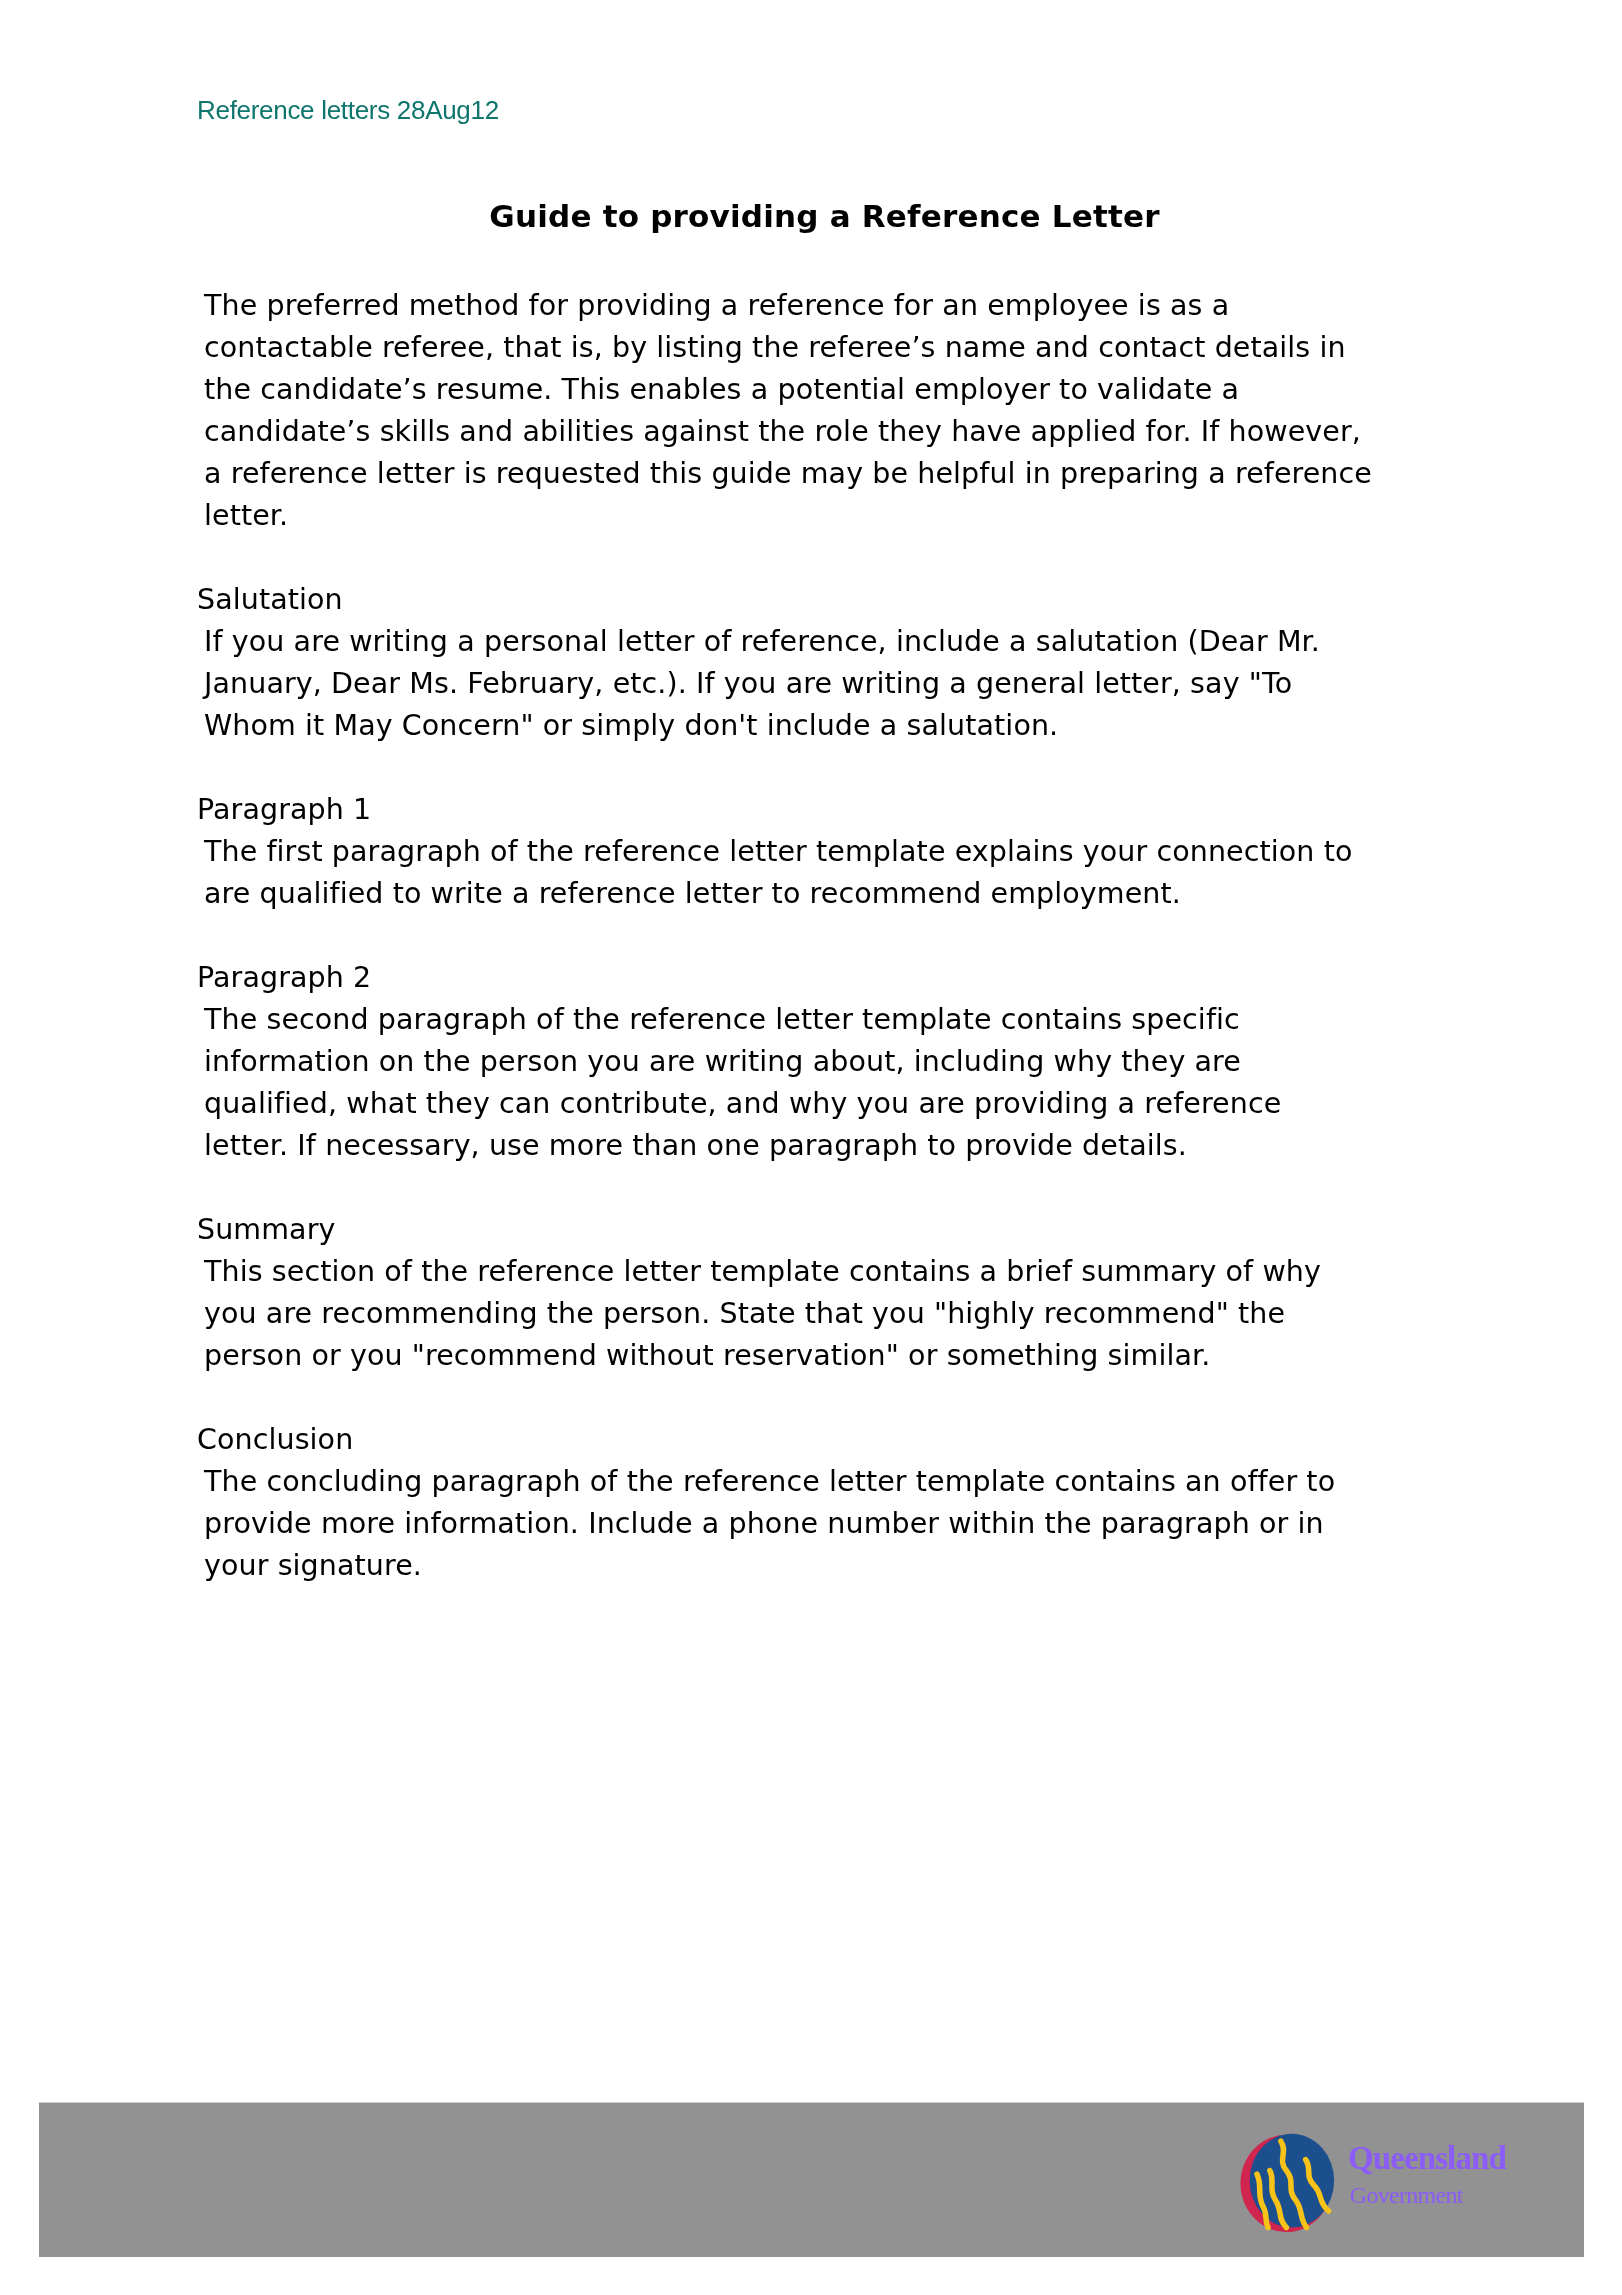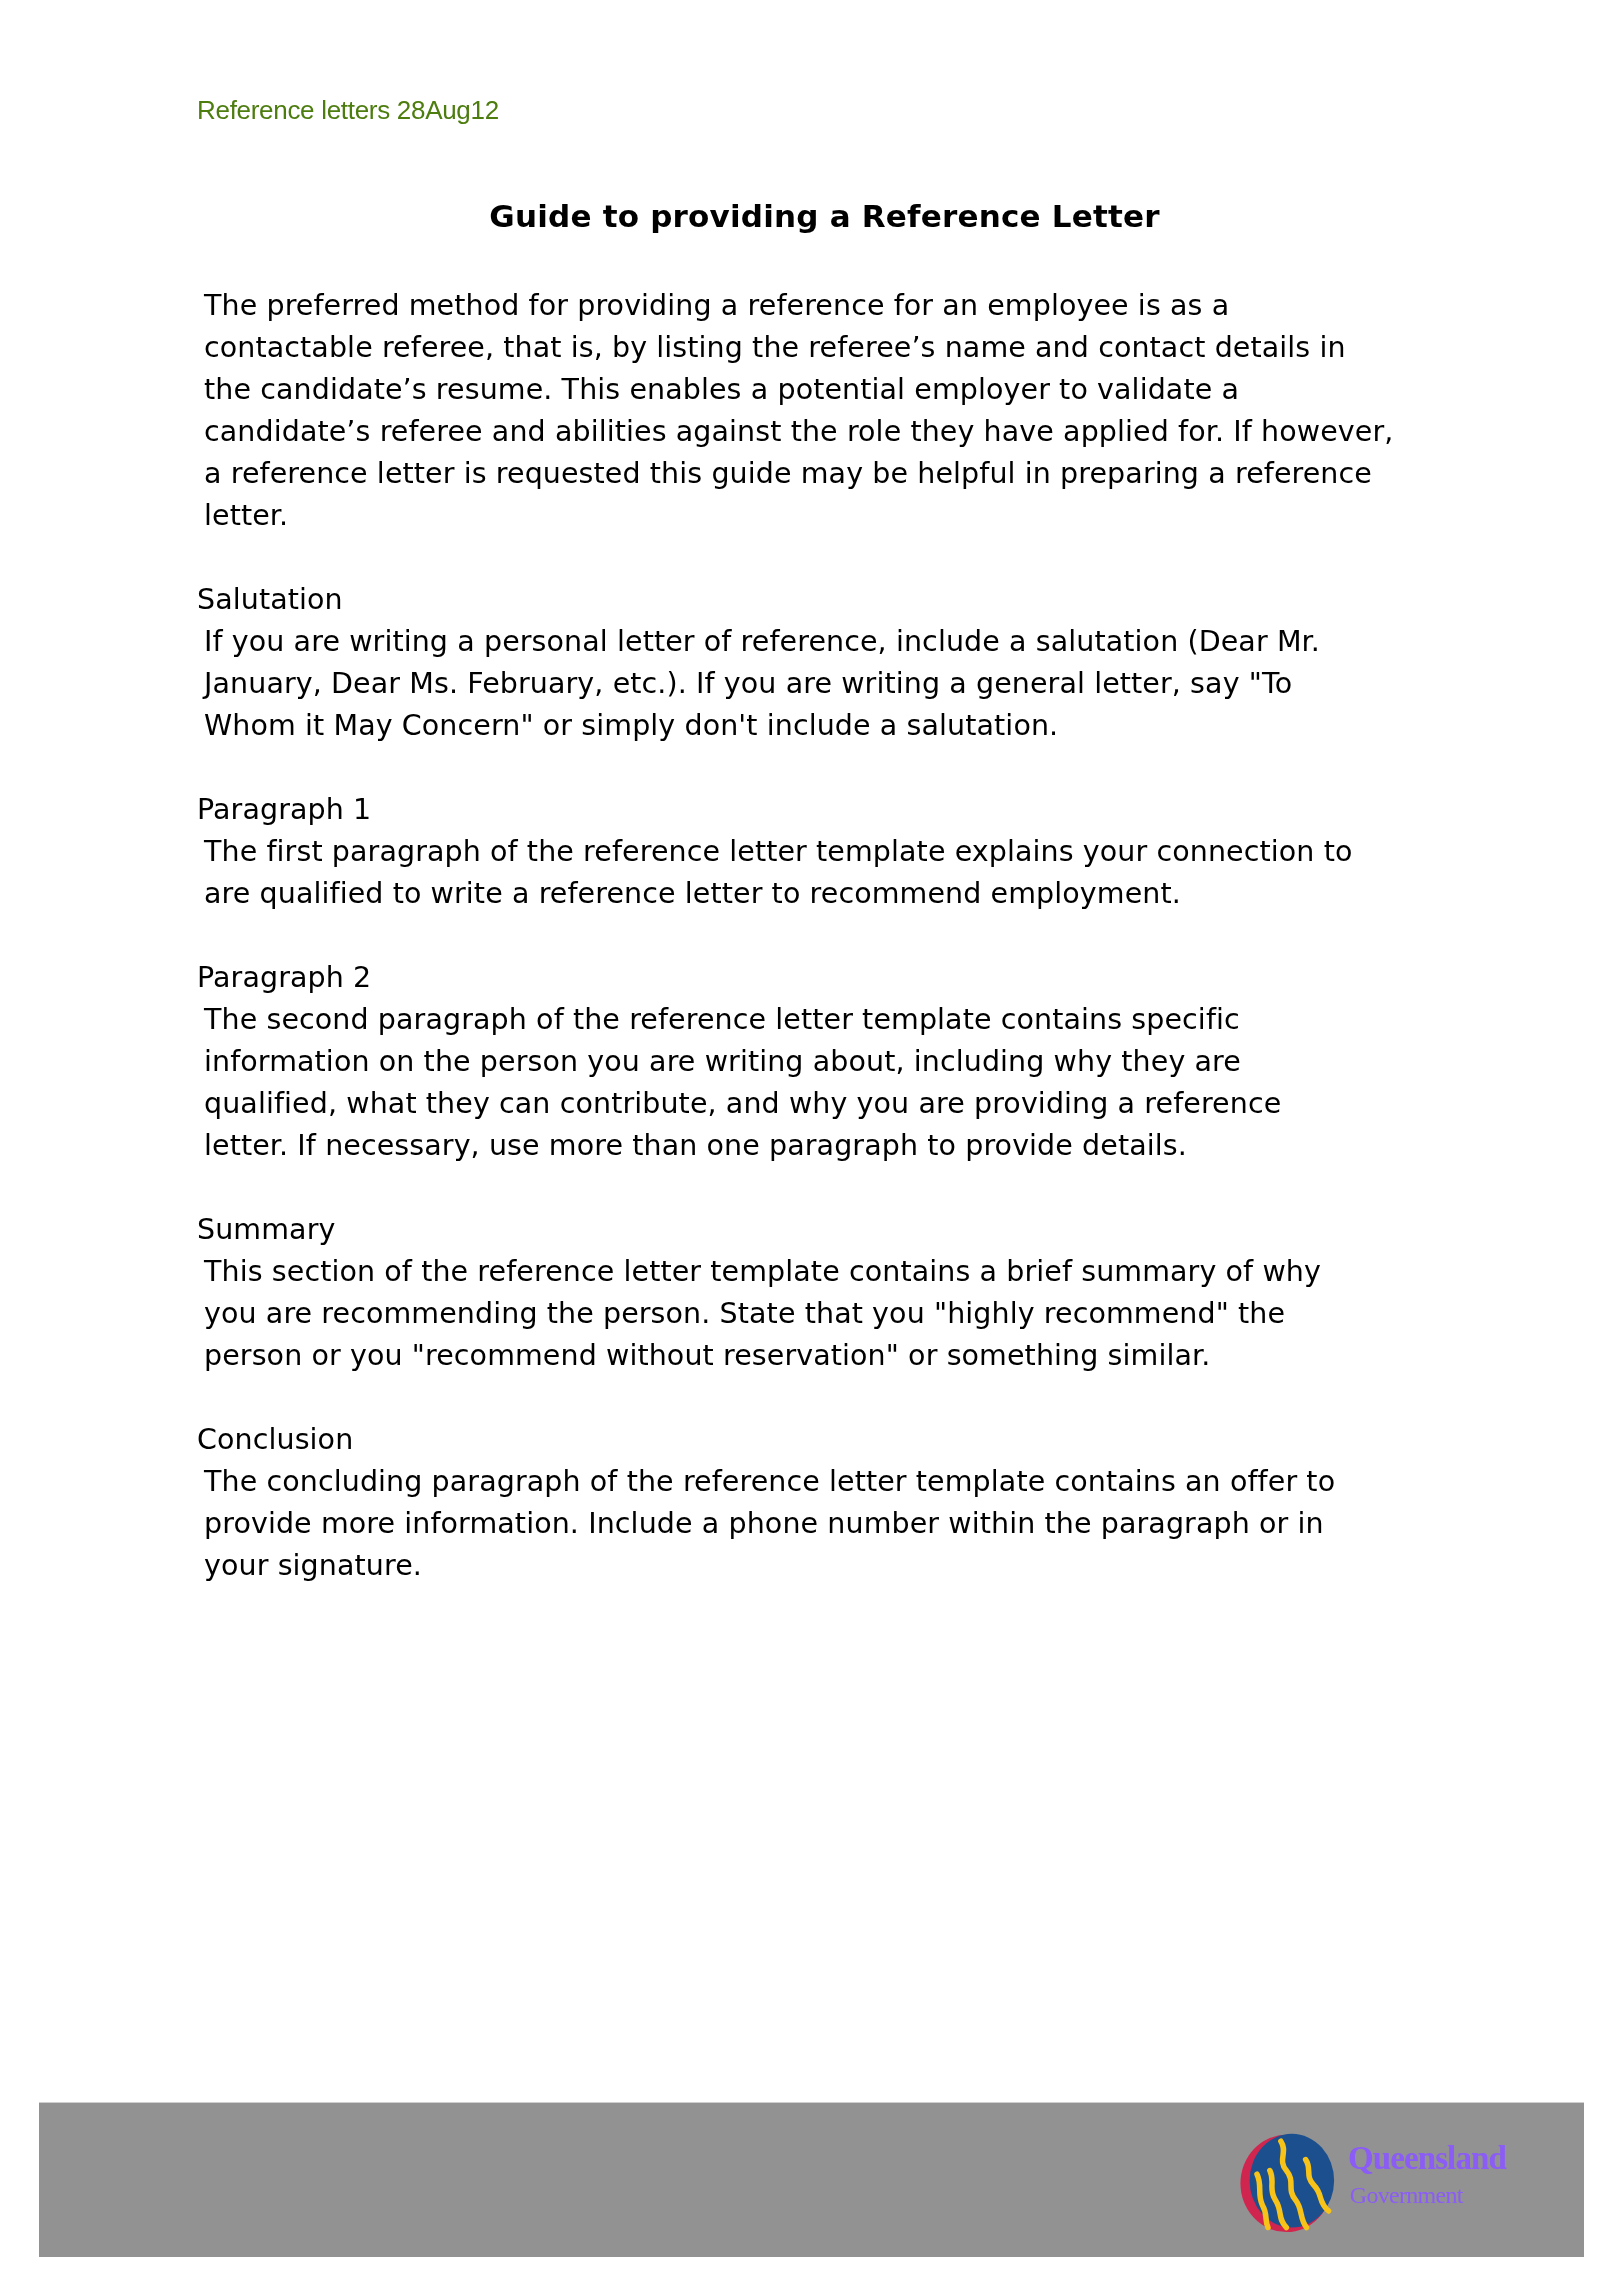--- a/index.html
+++ b/index.html
@@ -14,21 +14,21 @@
       overflow: hidden;
       color: #000000;
     }
     .page-header {
       position: absolute;
       left: 197px;
       top: 95px;
       font-family: "Liberation Sans", sans-serif;
       font-size: 26px;
       line-height: 31px;
-      color: #4d7c0f;
+      color: #0f766e;
       letter-spacing: -0.3px;
       text-align: center;
     }
     .doc-title {
       position: absolute;
       left: 0;
       width: 1623px;
       top: 196px;
       text-align: center;
       font-family: "DejaVu Sans", sans-serif;
@@ -119,21 +119,21 @@
 <div class="page-header">Reference letters 28Aug12</div>
 
 <h1 class="doc-title">Guide to providing a Reference Letter</h1>
 
 <div class="body">
 
   <p class="para">
     <span class="line">The preferred method for providing a reference for an employee is as a</span>
     <span class="line">contactable referee, that is, by listing the referee’s name and contact details in</span>
     <span class="line">the candidate’s resume. This enables a potential employer to validate a</span>
-    <span class="line">candidate’s referee and abilities against the role they have applied for. If however,</span>
+    <span class="line">candidate’s skills and abilities against the role they have applied for. If however,</span>
     <span class="line">a reference letter is requested this guide may be helpful in preparing a reference</span>
     <span class="line">letter.</span>
   </p>
 
   <div class="section">
     <h2 class="section-heading">Salutation</h2>
     <p class="para">
       <span class="line">If you are writing a personal letter of reference, include a salutation (Dear Mr.</span>
       <span class="line">January, Dear Ms. February, etc.). If you are writing a general letter, say "To</span>
       <span class="line">Whom it May Concern" or simply don't include a salutation.</span>

